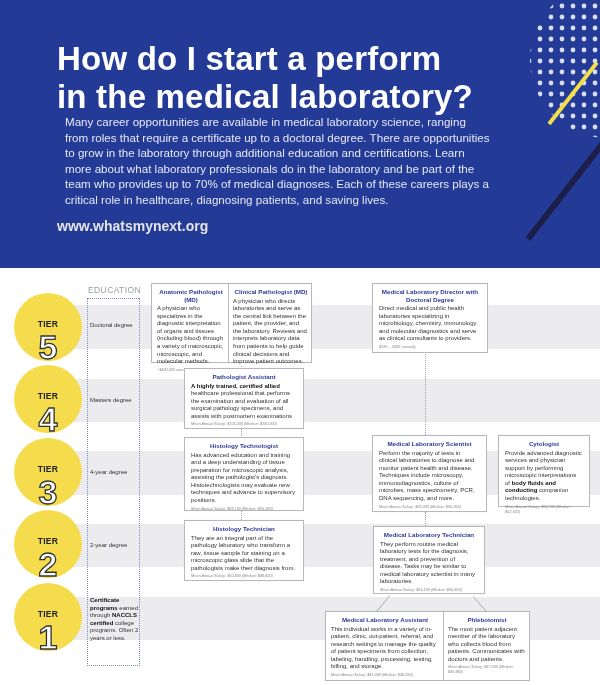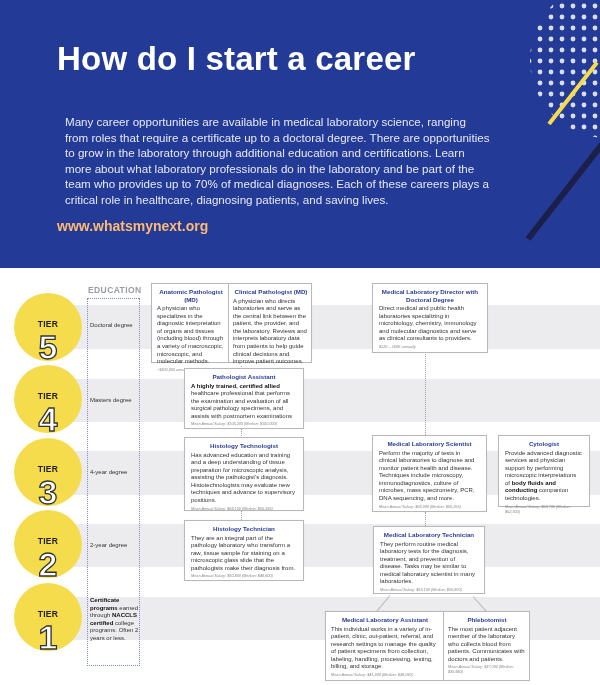--- a/index.html
+++ b/index.html
@@ -3,34 +3,34 @@
 <meta charset="utf-8">
 <style>
   * { box-sizing: border-box; margin: 0; padding: 0; }
   html, body { width: 600px; height: 685px; overflow: hidden; background: #ffffff; }
   body { font-family: "Liberation Sans", sans-serif; position: relative; }
 
   
   .hero { position: absolute; left: 0; top: 0; width: 600px; height: 268px; background: #233a96; overflow: hidden; }
   .hero h1 { position: absolute; left: 57px; top: 40px; width: 440px; color: #fff; font-weight: 700; font-size: 33px; line-height: 38px; letter-spacing: 0.2px; }
   .hero .intro { position: absolute; left: 57px; top: 114px; width: 425px; color: #e6e9f6; font-size: 11.6px; line-height: 15.6px; margin-left: 8px; }
-  .hero .url { position: absolute; left: 57px; top: 218px; color: #fdba74; font-weight: 700; font-size: 14px; }
+  .hero .url { position: absolute; left: 57px; top: 218px; color: #e5e5e5; font-weight: 700; font-size: 14px; }
   .dots { position: absolute; left: 513px; top: 0; width: 100px; height: 150px; }
   .dots svg { display: block; }
   .slash-yellow { position: absolute; left: 549px; top: 122px; width: 78px; height: 4px; background: #f4dc4d; transform: rotate(-52deg); transform-origin: left center; }
   .slash-dark { position: absolute; left: 528px; top: 236px; width: 140px; height: 6px; background: #1c1f4a; transform: rotate(-52deg); transform-origin: left center; }
 
   
   .bands .band { position: absolute; left: 66px; width: 534px; background: #ececee; }
   .tier { position: absolute; left: 14px; width: 68px; height: 68px; border-radius: 50%; background: #f4dc4d; text-align: center; }
   .tier .t-label { display: block; margin-top: 26px; font-weight: 700; font-size: 8.5px; color: #222; letter-spacing: 0.3px; }
   .tier .t-num { display: block; font-weight: 700; font-size: 34px; line-height: 36px; color: #fff;
     -webkit-text-stroke: 1.3px #333; text-shadow: 0 0 0 #333; }
 
-  .edu-head { position: absolute; left: 88px; top: 285px; font-size: 8.5px; font-weight: 700; color: #9a9ca4; letter-spacing: 0.4px; }
+  .edu-head { position: absolute; left: 88px; top: 285px; font-size: 8.5px; font-weight: 400; color: #9a9ca4; letter-spacing: 0.4px; }
   .edu-col { position: absolute; left: 87px; top: 298px; width: 53px; height: 368px; border-left: 1px dotted #7c8cc6; border-right: 1px dotted #7c8cc6; border-bottom: 1px dotted #7c8cc6; }
   .edu-col::before { content: ""; position: absolute; left: 0; right: 0; top: 0; border-top: 1px dotted #7c8cc6; }
   .edu-label { position: absolute; left: 90px; font-size: 6px; color: #333; line-height: 7.5px; width: 50px; }
   .edu-label b { font-weight: 700; color: #111; }
 
   .card { position: absolute; background: #fff; border: 1px solid #b6b8be; padding: 4px 6px; box-shadow: 0 0 1px rgba(0,0,0,0.08); }
   .card .title { color: #2b3a97; font-weight: 700; font-size: 6.2px; text-align: center; line-height: 7.5px; margin-bottom: 2px; }
   .card .desc { color: #333; font-size: 6px; line-height: 7.6px; }
   .card .desc b { color: #111; font-weight: 700; }
   .card .salary { color: #888; font-size: 3.8px; font-style: italic; margin-top: 2px; line-height: 5px; }
@@ -74,21 +74,22 @@
           <use href="#row" y="110"></use>
           <use href="#row" y="121"></use>
           <use href="#row" y="132"></use>
       </g>
     </svg>
   </div>
   <div class="slash-yellow"></div>
   <div class="slash-dark"></div>
 
   <h1>
-    <span>How do I start a career</span><br>
+    <span>How do I start a perform</span><br>
+    <span>in the medical laboratory?</span>
   </h1>
   <p class="intro">Many career opportunities are available in medical laboratory science, ranging from roles that require a certificate up to a doctoral degree. There are opportunities to grow in the laboratory through additional education and certifications. Learn more about what laboratory professionals do in  the laboratory and be part of the team who provides up to 70% of medical diagnoses. Each of these careers plays a critical role in healthcare, diagnosing patients, and saving lives.</p>
   <a class="url">www.whatsmynext.org</a>
 </div>
 
 <div class="bands">
   <div class="band" style="top:305px;height:44px;"></div>
   <div class="band" style="top:379px;height:43px;"></div>
   <div class="band" style="top:451px;height:44px;"></div>
   <div class="band" style="top:524px;height:43px;"></div>

